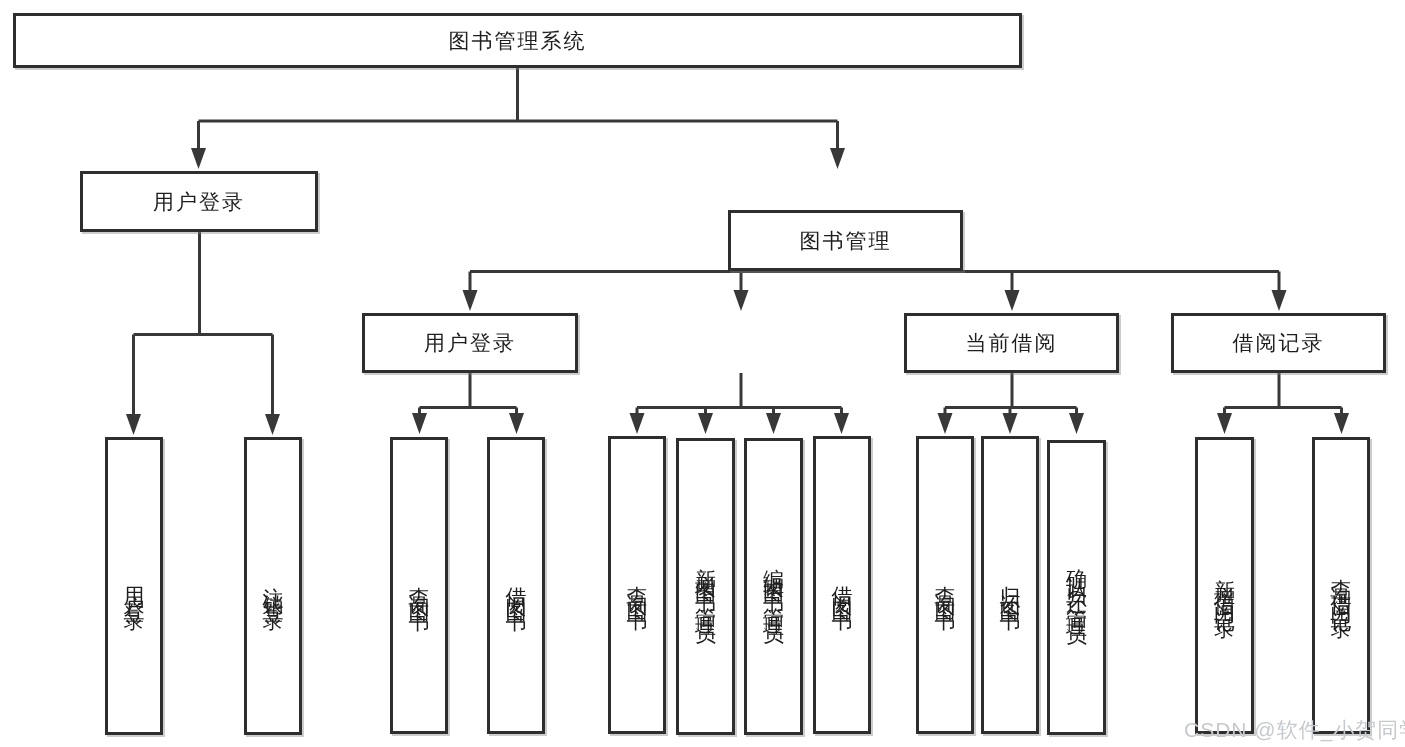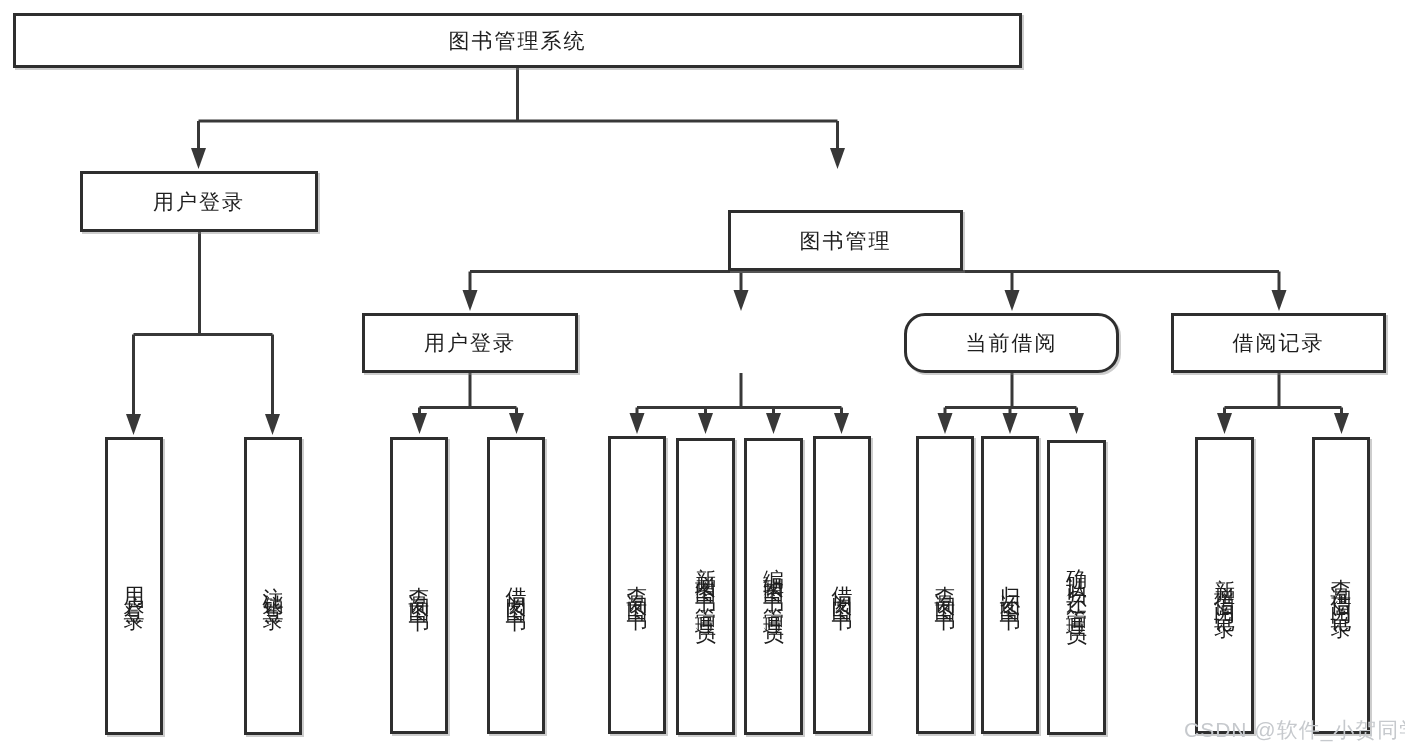--- a/index.html
+++ b/index.html
@@ -145,21 +145,21 @@
   <div class="box h" style="left:80px; top:171px; width:238px; height:61px;">
     <span>用户登录</span>
   </div>
   <div class="box h" style="left:728px; top:171px; width:235px; height:61px;margin-top:39px;">
     <span>图书管理</span>
   </div>
 
   <div class="box h" style="left:362px; top:313px; width:216px; height:60px;">
     <span>用户登录</span>
   </div>
-  <div class="box h" style="left:904px; top:313px; width:215px; height:60px;border-radius:21px;">
+  <div class="box h" style="left:904px; top:313px; width:215px; height:60px;">
     <span>当前借阅</span>
   </div>
   <div class="box h" style="left:1171px; top:313px; width:215px; height:60px;">
     <span>借阅记录</span>
   </div>
 
   <div class="box v" style="left:105px; top:437px; width:58px; height:298px;">
     <span>用户登录</span>
   </div>
   <div class="box v" style="left:244px; top:437px; width:58px; height:298px;">

